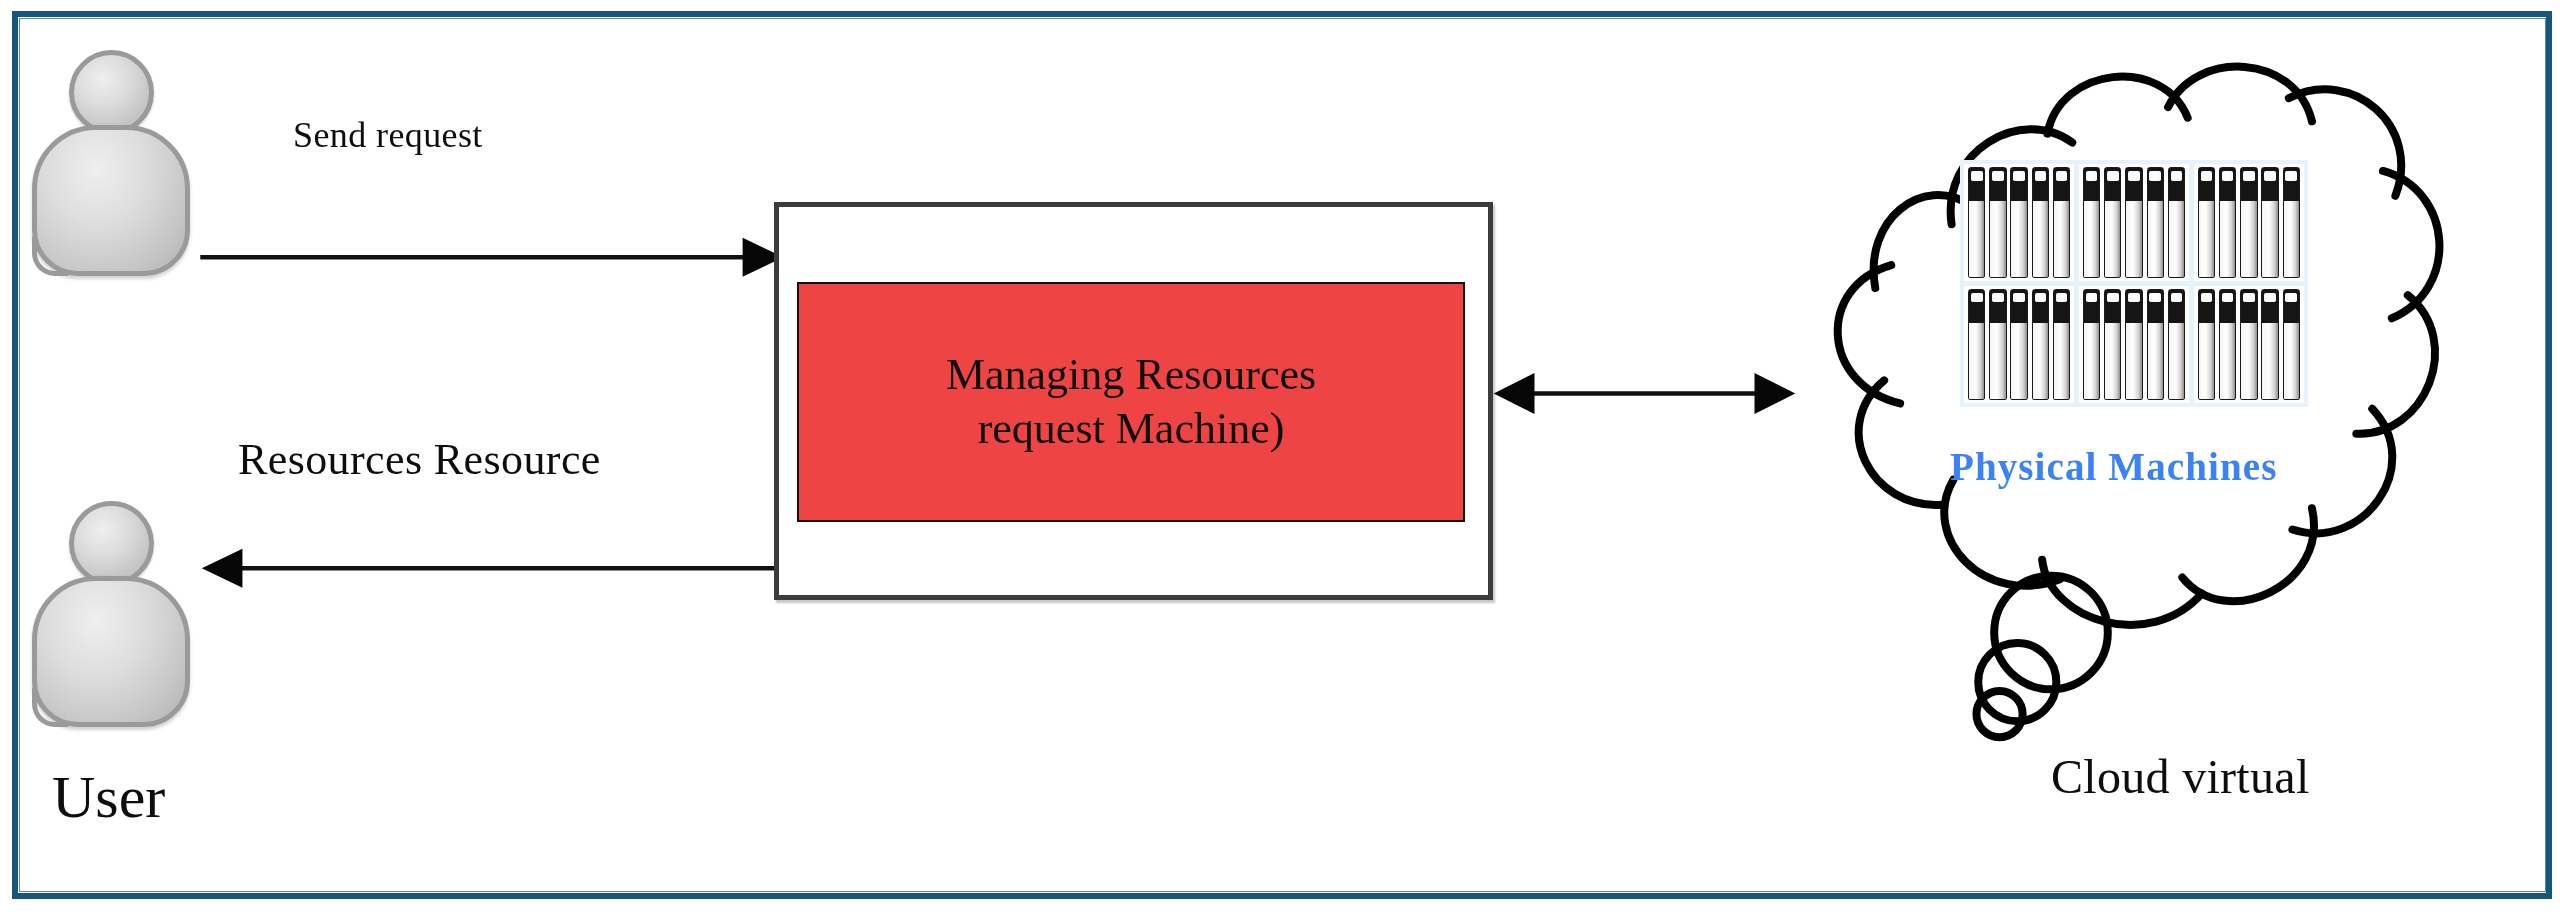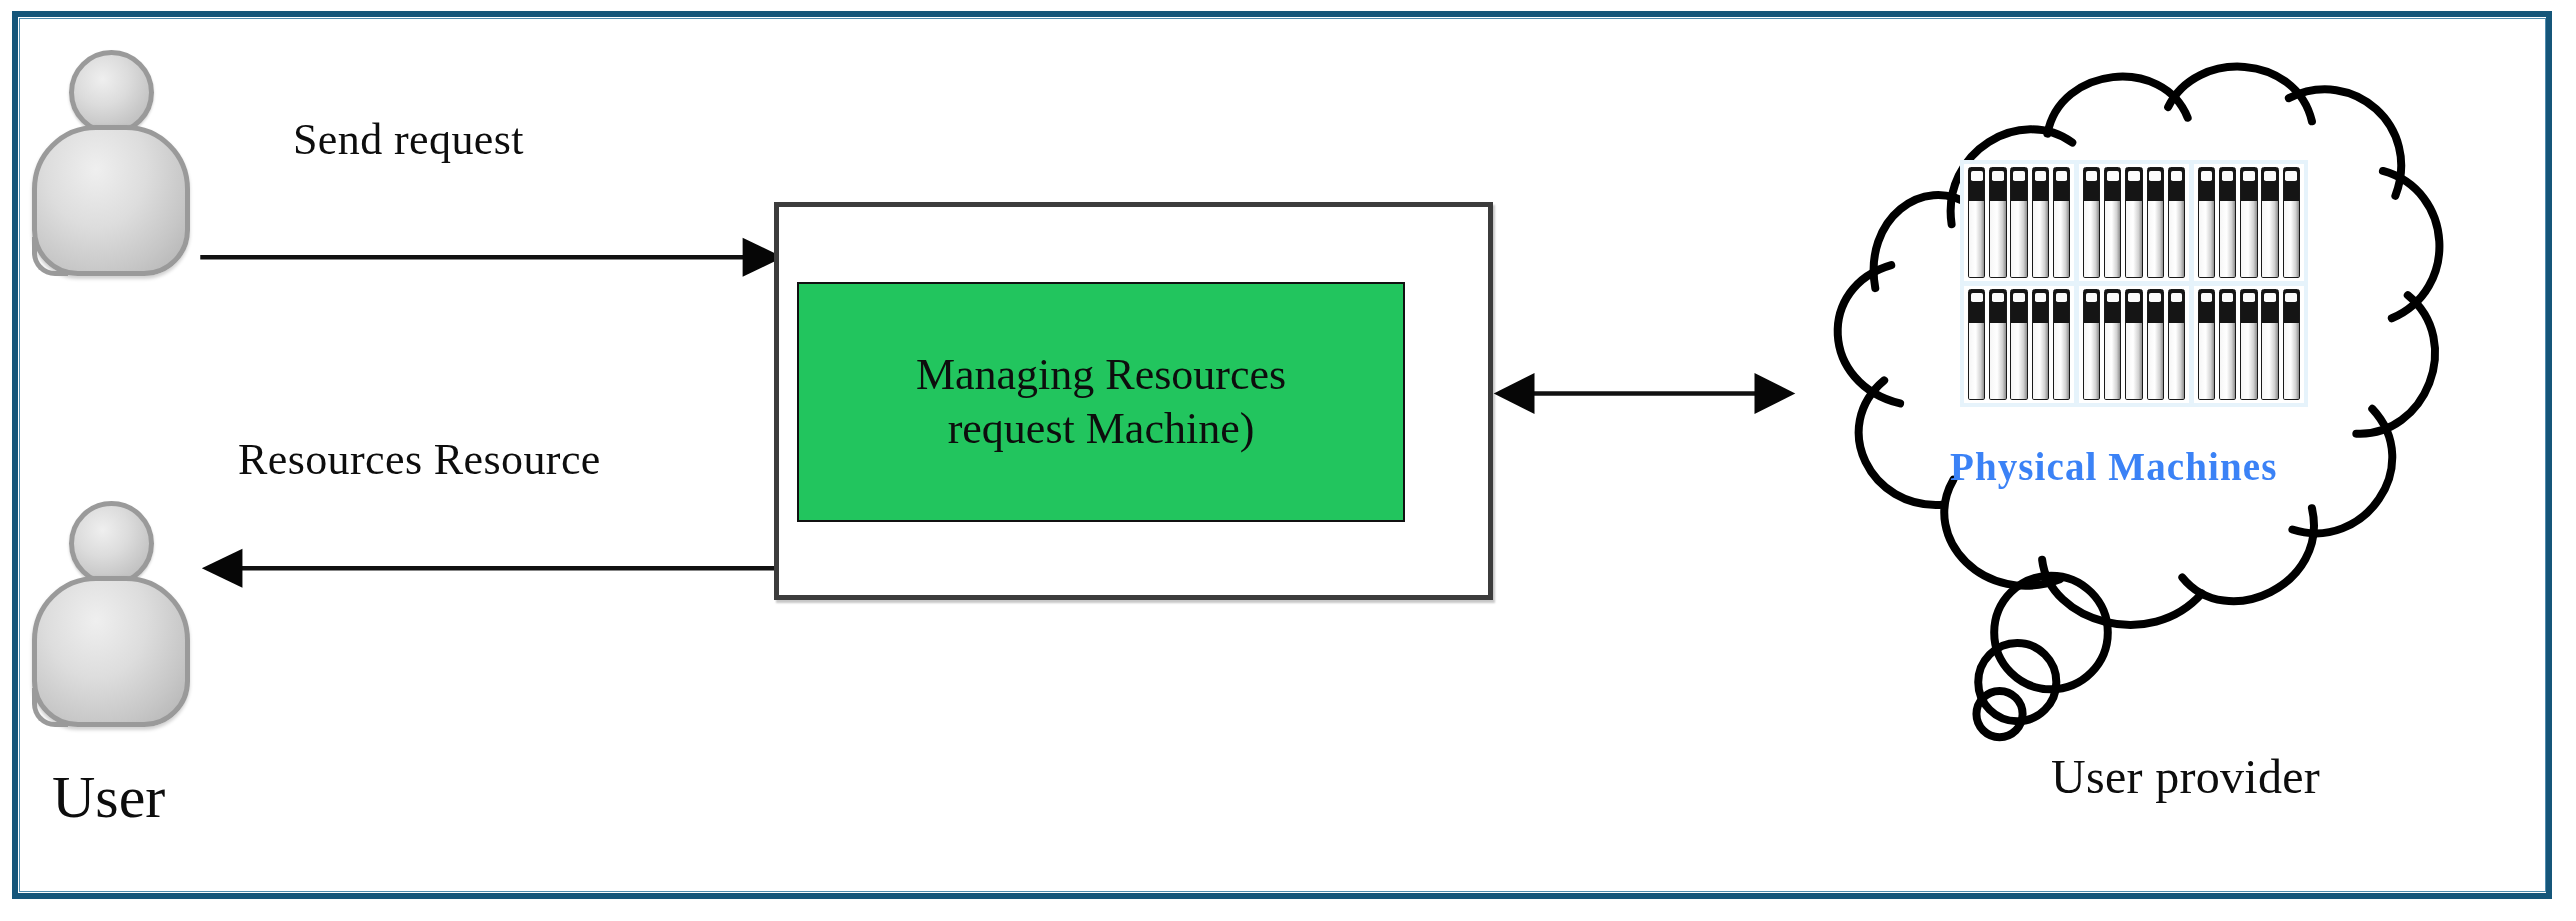--- a/index.html
+++ b/index.html
@@ -38,21 +38,21 @@
   
   .abs { position: absolute; }
 
   
   .label {
     font-family: "Liberation Serif", "DejaVu Serif", serif;
     color: #0d0d0d;
     white-space: nowrap;
     line-height: 1.12;
   }
-  .lbl-send-request  { left: 293px;  top: 115px; font-size: 44px; letter-spacing: 0.4px; }
+  .lbl-send-request  { left: 293px;  top: 115px; font-size: 36px; letter-spacing: 0.4px; }
   .lbl-allocated     { left: 238px;  top: 435px; font-size: 44px; letter-spacing: 0.4px; }
   .lbl-user          { left: 52px;   top: 764px; font-size: 60px; }
   .lbl-broker        { left: 845px;  top: 750px; font-size: 48px; letter-spacing: 0.3px; }
   .lbl-cloud-prov    { left: 2051px; top: 750px; font-size: 48px; letter-spacing: 0.3px; }
 
   
   .person { width: 169px; height: 266px; }
   .person .head {
     position: absolute;
     left: 42px; top: 7px;
@@ -88,24 +88,24 @@
   #broker-outer {
     left: 774px; top: 202px;
     width: 719px; height: 398px;
     border: 5.3px solid #3c3c3c;
     box-sizing: border-box;
     background: #ffffff;
     box-shadow: 1.8px 2.7px 1.8px rgba(0,0,0,.22);
   }
   #broker-inner {
     left: 797px; top: 282px;
-    width: 608px; height: 240px;
+    width: 668px; height: 240px;
     border: 2.7px solid #111111;
     box-sizing: border-box;
-    background: #22c55e;
+    background: #ef4444;
     display: flex;
     align-items: center;
     justify-content: center;
   }
   #broker-inner .inner-text {
     text-align: center;
     font-family: "Liberation Serif", "DejaVu Serif", serif;
     font-size: 44px;
     line-height: 1.22;
     color: #0d0d0d;
@@ -299,16 +299,16 @@
       <div class="rack-unit"></div>
       <div class="rack-unit"></div>
       <div class="rack-unit"></div>
       <div class="rack-unit"></div>
       <div class="rack-unit"></div>
     </div>
   </div>
 
   <div class="abs lbl-physical-machines">Physical Machines</div>
 
-  <div class="abs label lbl-cloud-prov">User provider</div>
+  <div class="abs label lbl-cloud-prov">Cloud virtual</div>
 
 </div>
 
 
 </body></html>

